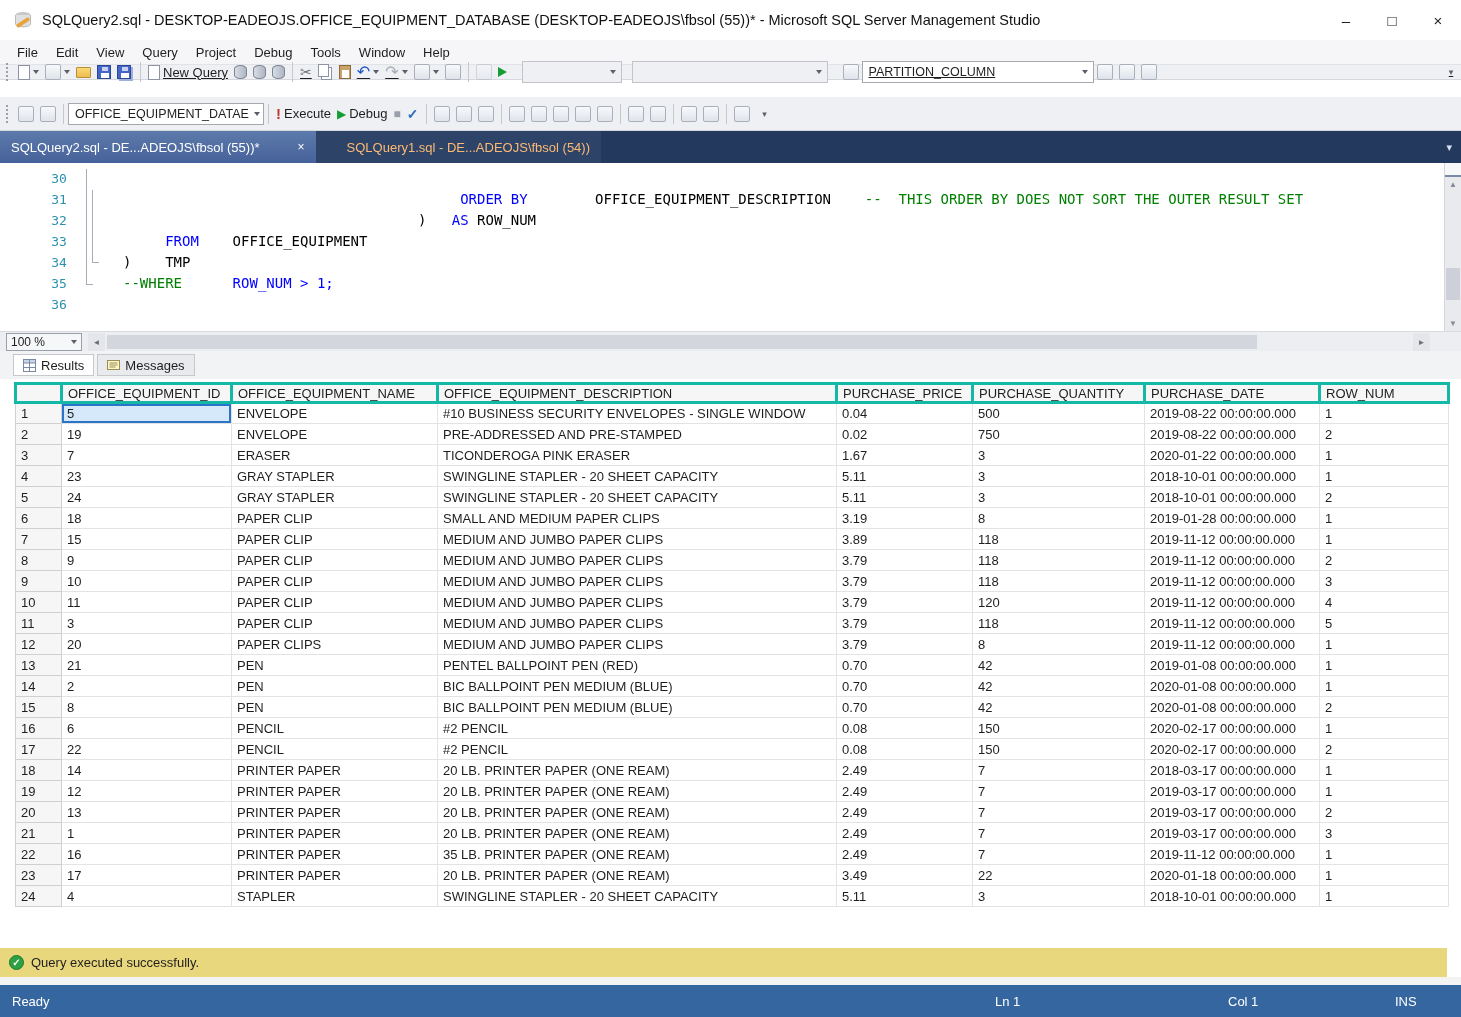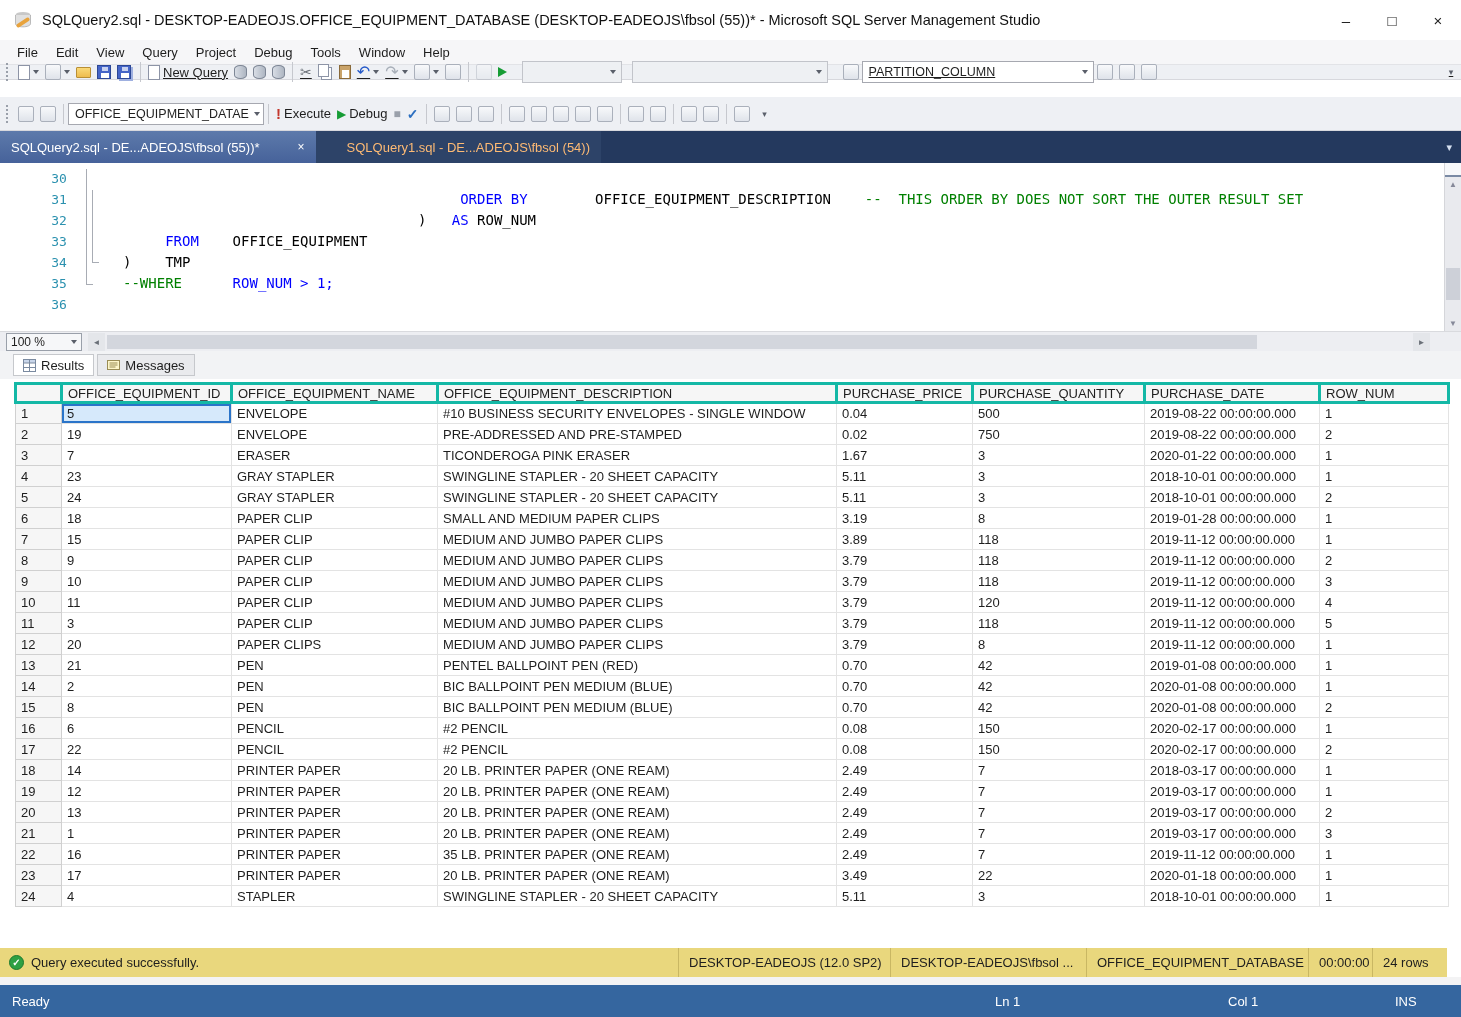--- a/index.html
+++ b/index.html
@@ -664,27 +664,20 @@
           <td>2018-10-01 00:00:00.000</td>
           <td>1</td>
         </tr>
       </tbody>
   </table>
 </div>
 
 <div class="band querybar">
   <span class="okc">✓</span>
   <span>Query executed successfully.</span>
-  <div class="qsegs">
-    <span class="qseg qs-server">DESKTOP-EADEOJS (12.0 SP2)</span>
-    <span class="qseg qs-login">DESKTOP-EADEOJS\fbsol ...</span>
-    <span class="qseg qs-db">OFFICE_EQUIPMENT_DATABASE</span>
-    <span class="qseg qs-time">00:00:00</span>
-    <span class="qseg qs-rows">24 rows</span>
-  </div>
 </div>
 
 <div class="band gapstrip"></div>
 
 <div class="band statusbar">
   <span class="sb sb-ready">Ready</span>
   <span class="sb sb-ln">Ln 1</span>
   <span class="sb sb-col">Col 1</span>
   <span class="sb sb-ins">INS</span>
 </div>

